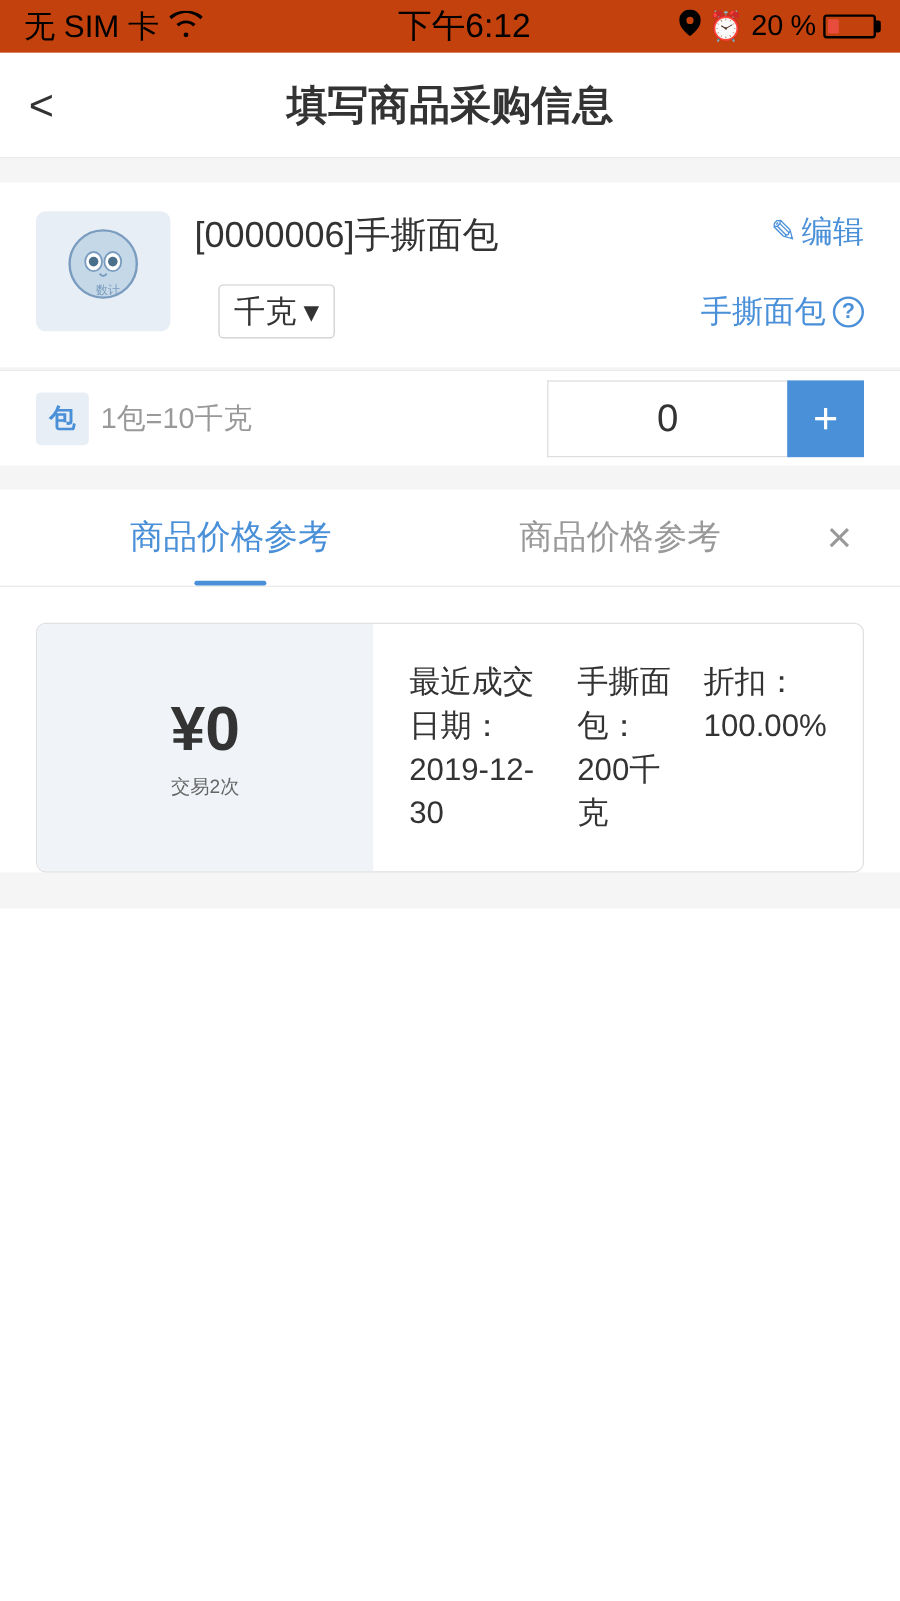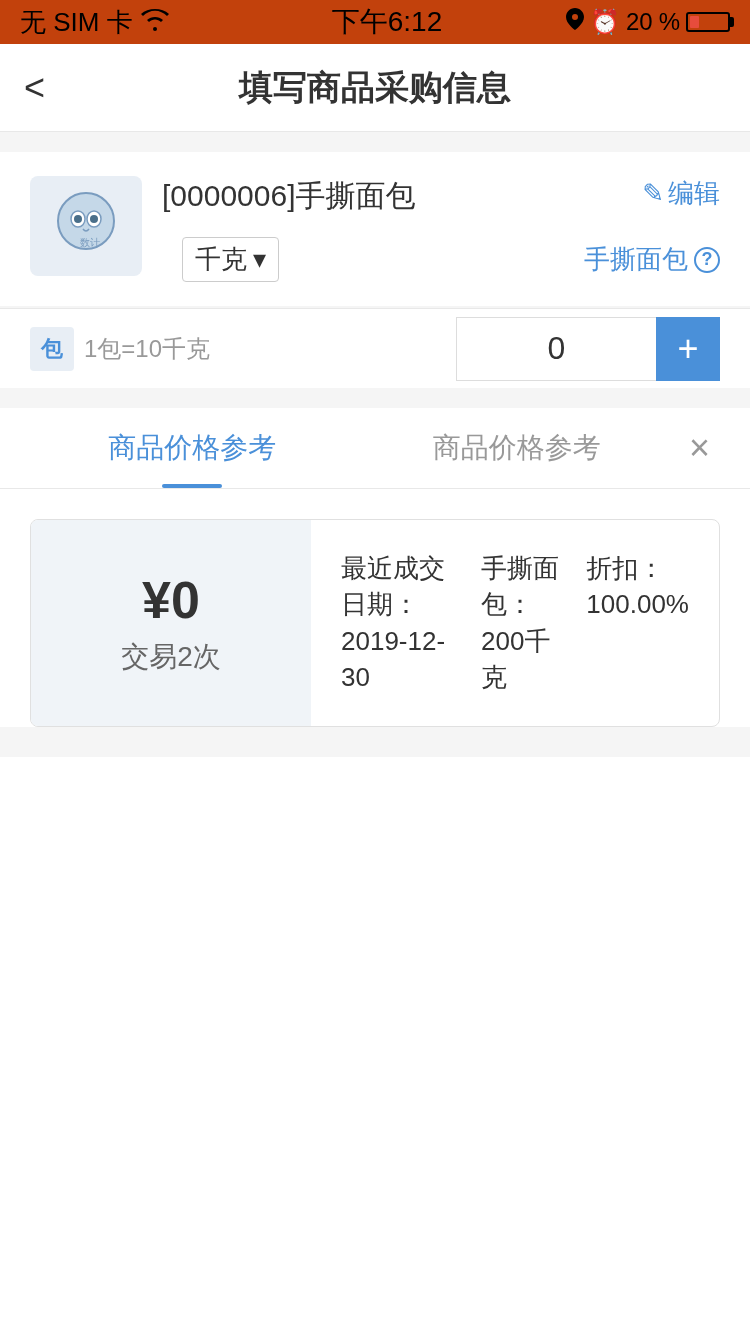--- a/index.html
+++ b/index.html
@@ -293,21 +293,21 @@
       align-items: center;
       justify-content: center;
       padding: 40px 20px;
     }
     .price-amount {
       font-size: 52px;
       font-weight: 600;
       color: #333;
     }
     .price-trades {
-      font-size: 28px;
+      font-size: 16px;
       color: #666;
       margin-top: 8px;
     }
     .price-card-right {
       flex: 1;
       padding: 30px 30px;
       display: flex;
       justify-content: center;
       gap: 18px;
     }

